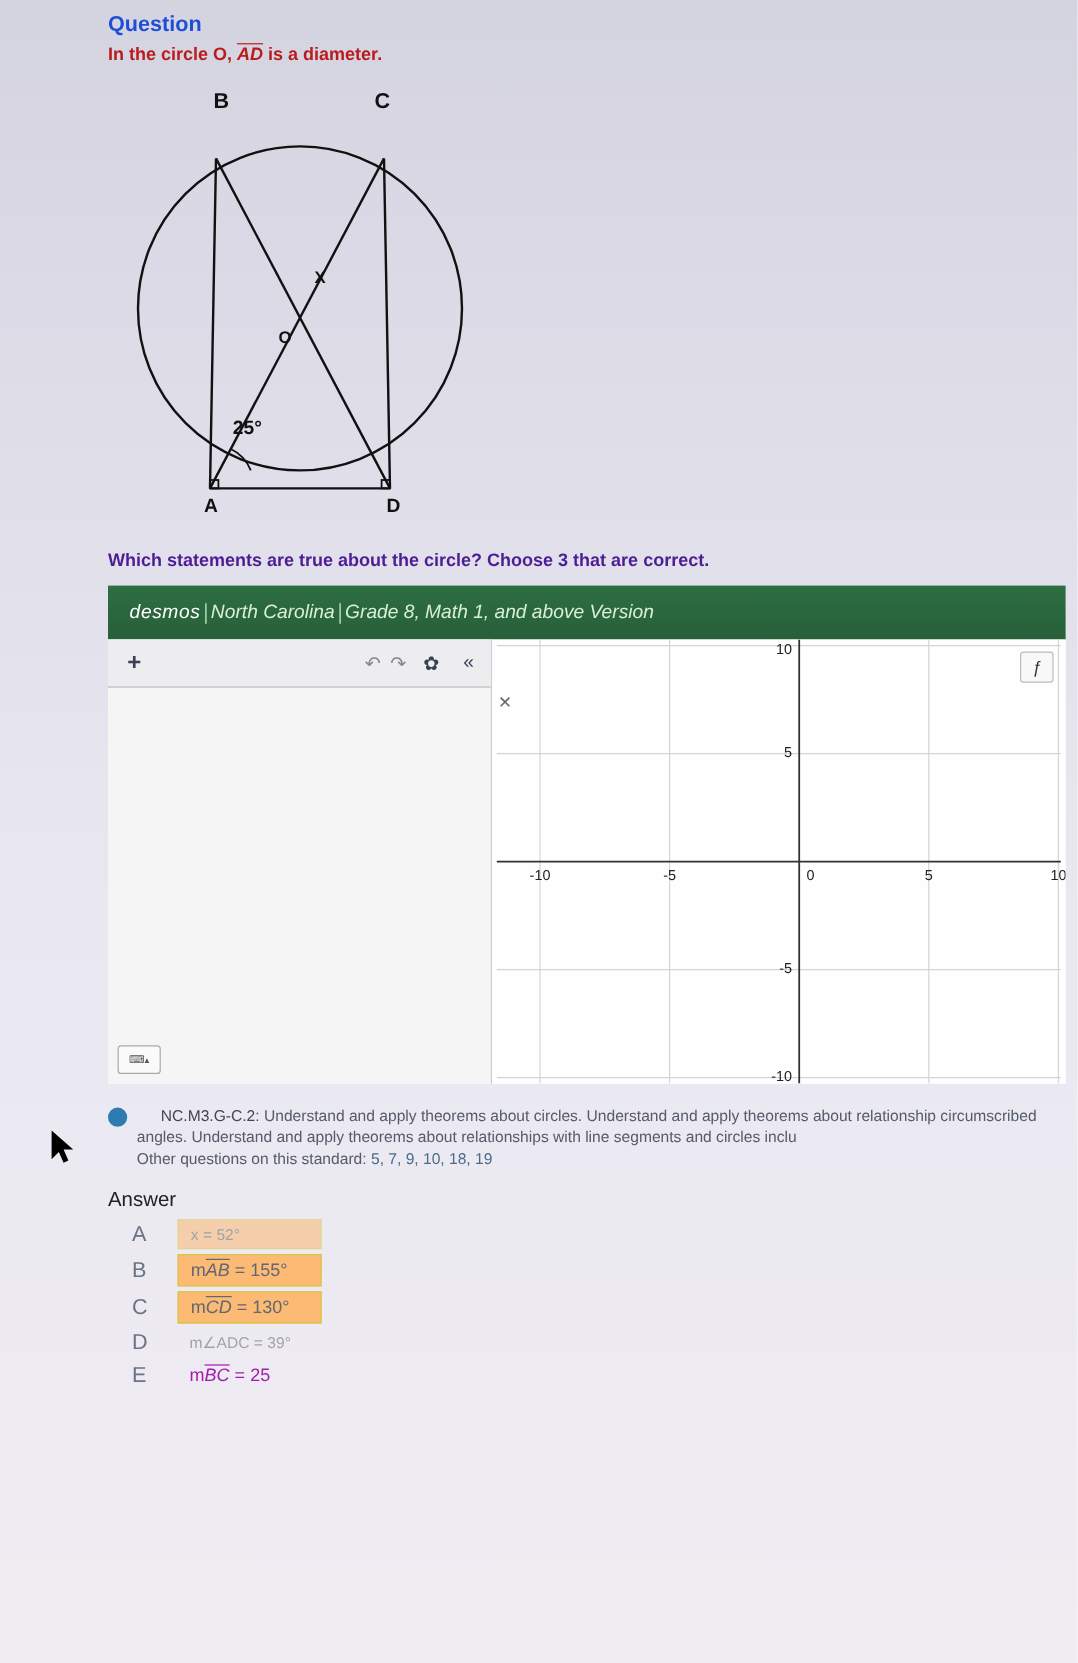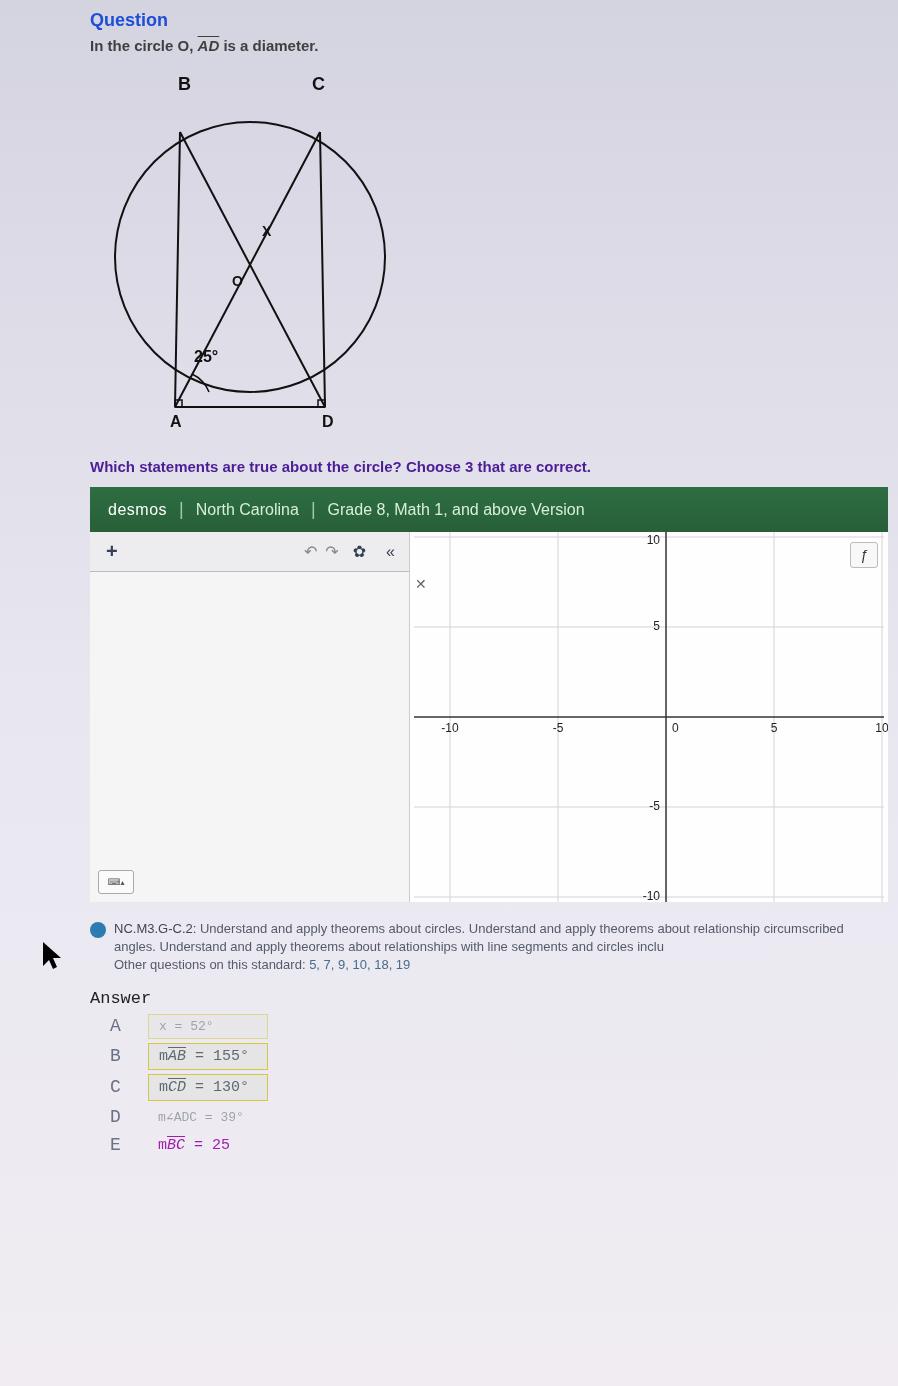--- a/index.html
+++ b/index.html
@@ -12,21 +12,21 @@
       color: #2a2a3a;
     }
     .question-header {
       font-weight: bold;
       font-size: 18px;
       color: #1d4ed8;
       margin-bottom: 6px;
     }
     .question-text {
       font-size: 15px;
-      color: #404040;
+      color: #b91c1c;
       font-weight: bold;
       margin-bottom: 6px;
     }
     .overline {
       text-decoration: overline;
       font-style: italic;
     }
     .diagram {
       margin: 8px 0 12px 10px;
     }
@@ -37,21 +37,22 @@
       margin: 12px 0;
     }
     .desmos-header {
       background: #2a6b3f;
       background: linear-gradient(to bottom, #2d6e42, #285f38);
       color: #fff;
       padding: 12px 18px;
       font-size: 16px;
       display: flex;
       align-items: center;
-      gap: 12px;
+      gap: 2px;
+      font-style: italic;
     }
     .desmos-header .divider {
       color: #bce0c8;
       opacity: .8;
       font-size: 18px;
     }
     .desmos-header .title-text { color: #d8efd9; }
     .desmos-body {
       display: flex;
       height: 370px;
@@ -145,23 +146,23 @@
       line-height: 1.4;
     }
     .std-badge {
       width: 16px;
       height: 16px;
       background: #2d7bb0;
       border-radius: 50%;
       flex-shrink: 0;
       margin-top: 2px;
     }
-    .std-text .code { color: #445; }
+    .std-text .code { color: #445; margin-left: 20px; }
     .std-links { color: #4a6b8a; }
-    .answer-sec { margin-top: 14px; font-family: Liberation Mono, monospace; }
+    .answer-sec { margin-top: 14px; }
     .answer-note {
       font-size: 13px;
       color: #6a7080;
       margin-bottom: 12px;
     }
     .answer-list {
       margin-left: 20px;
     }
     .answer-row {
       display: flex;
@@ -174,21 +175,21 @@
       color: #6a7285;
       width: 20px;
     }
     .answer-box {
       padding: 4px 10px;
       font-size: 15px;
       color: #616874;
       min-width: 120px;
     }
     .highlighted {
-      background: #e5e5e5;
+      background: #fdba74;
       border: 1px solid #d4c647;
     }
     .faded { opacity: .55; font-size: 13px; }
     .arc { text-decoration: overline; font-style: italic; }
     .cursor-arrow {
       position: absolute;
       left: 40px;
       top: 940px;
       font-size: 32px;
       color: #000;

